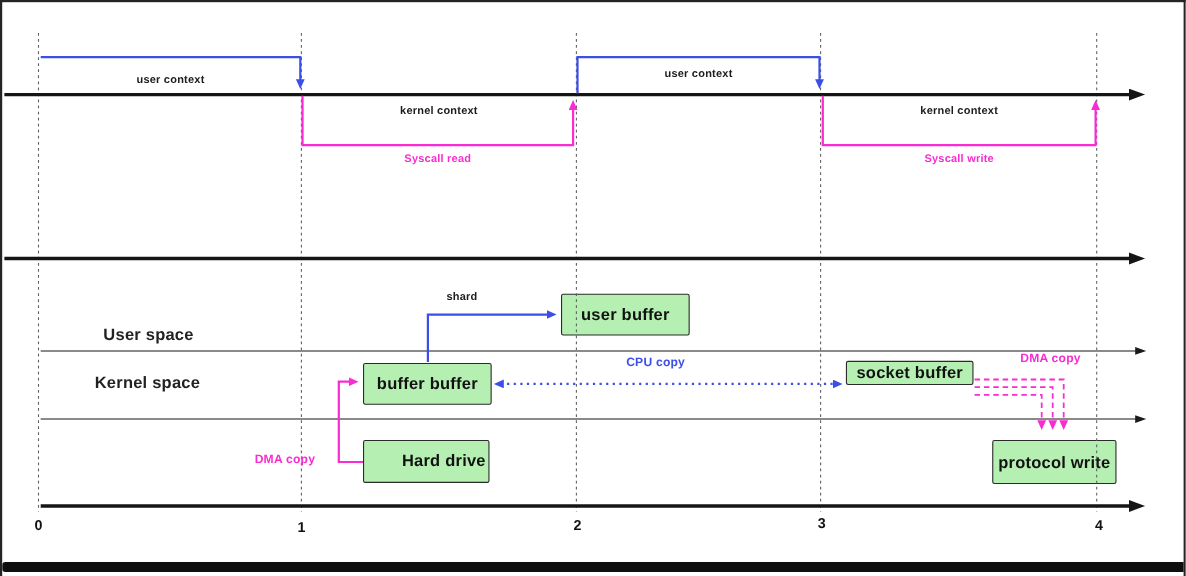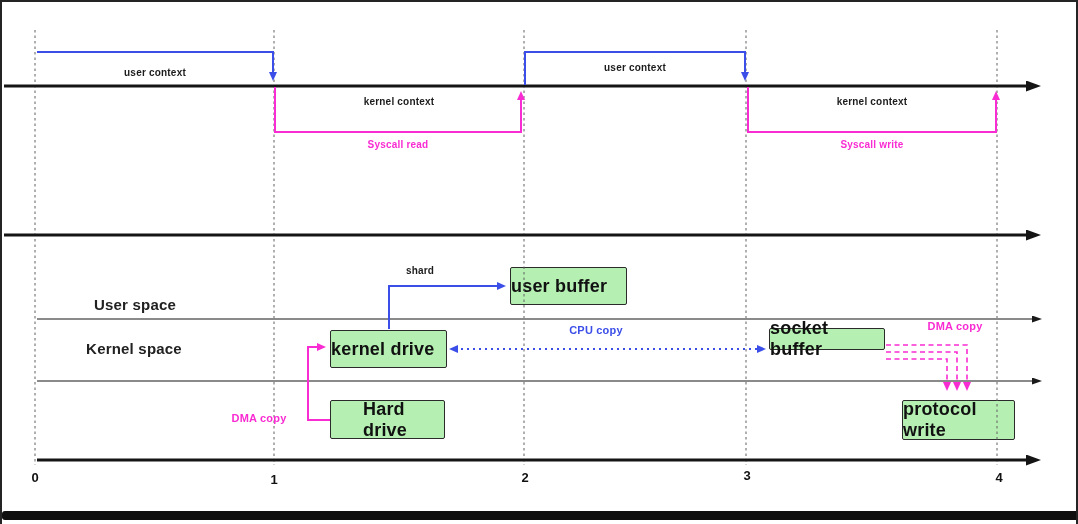--- a/index.html
+++ b/index.html
@@ -28,41 +28,41 @@
   .tick{
     position:absolute;z-index:4;
     font-size:13px;font-weight:bold;color:#111;
     transform:translateX(-50%);
   }
   .gbox{
     position:absolute;z-index:2;
     background:#b5f0b2;
     border:1.6px solid #2b2b2b;
     border-radius:2px;
-    display:flex;align-items:center;justify-content:flex-start;
-    font-size:18px;font-weight:bold;color:#111;
+    display:flex;align-items:center;justify-content:center;
+    font-size:15px;font-weight:bold;color:#111;
     box-sizing:border-box;
     letter-spacing:.2px;
   }
   .bottom-bar{
     position:absolute;z-index:5;
     left:0;top:509px;width:1078px;height:9px;
     background:#0f0f0f;border-radius:3px;
   }
 </style>
 </head>
 <body>
 
 <div class="canvas">
 
   <div class="gbox" style="left:508px;top:265px;width:117px;height:38px;">
     <span>user buffer</span>
   </div>
   <div class="gbox" style="left:328px;top:328px;width:117px;height:38px;">
-    <span>kernel drive</span>
+    <span>buffer buffer</span>
   </div>
   <div class="gbox" style="left:767px;top:326px;width:116px;height:22px;">
     <span>socket buffer</span>
   </div>
   <div class="gbox" style="left:328px;top:398px;width:115px;height:39px;padding-left:32px;">
     <span>Hard drive</span>
   </div>
   <div class="gbox" style="left:900px;top:398px;width:113px;height:40px;">
     <span>protocol write</span>
   </div>

